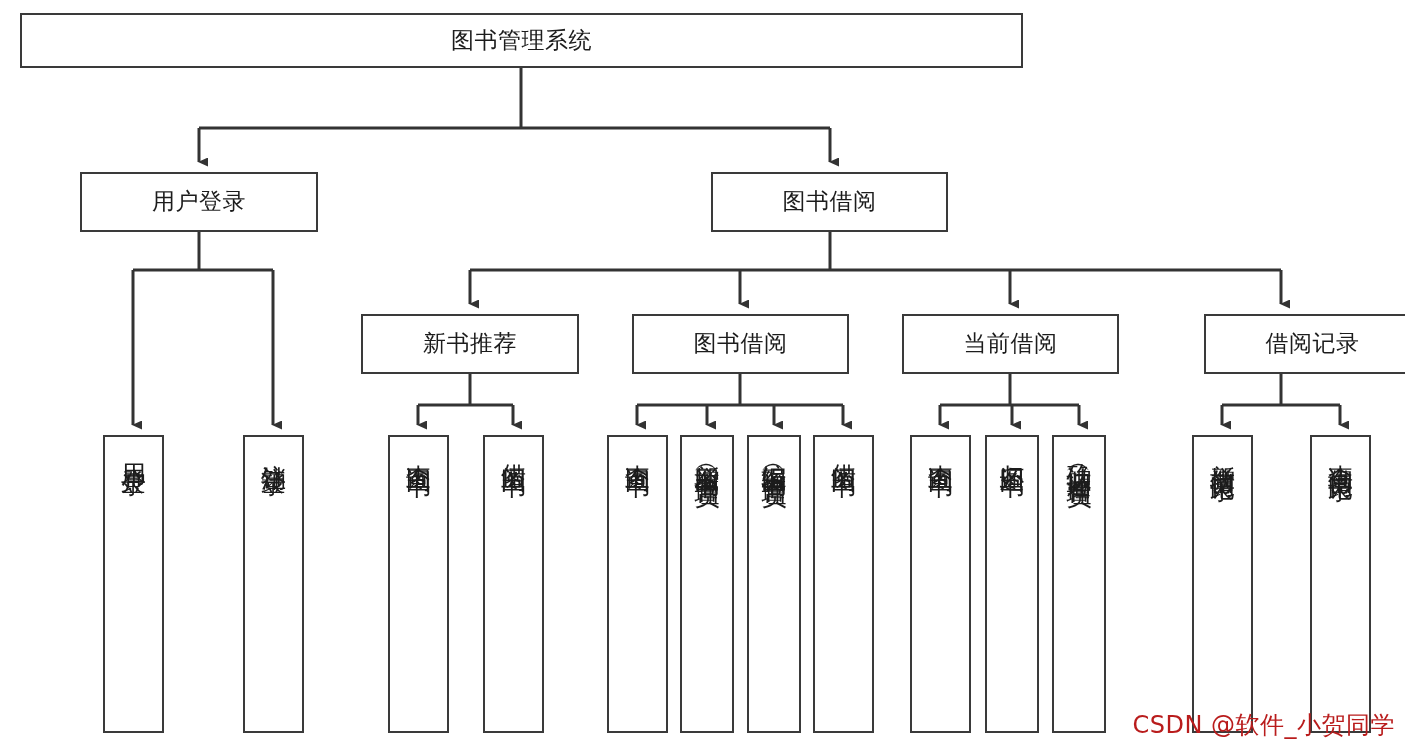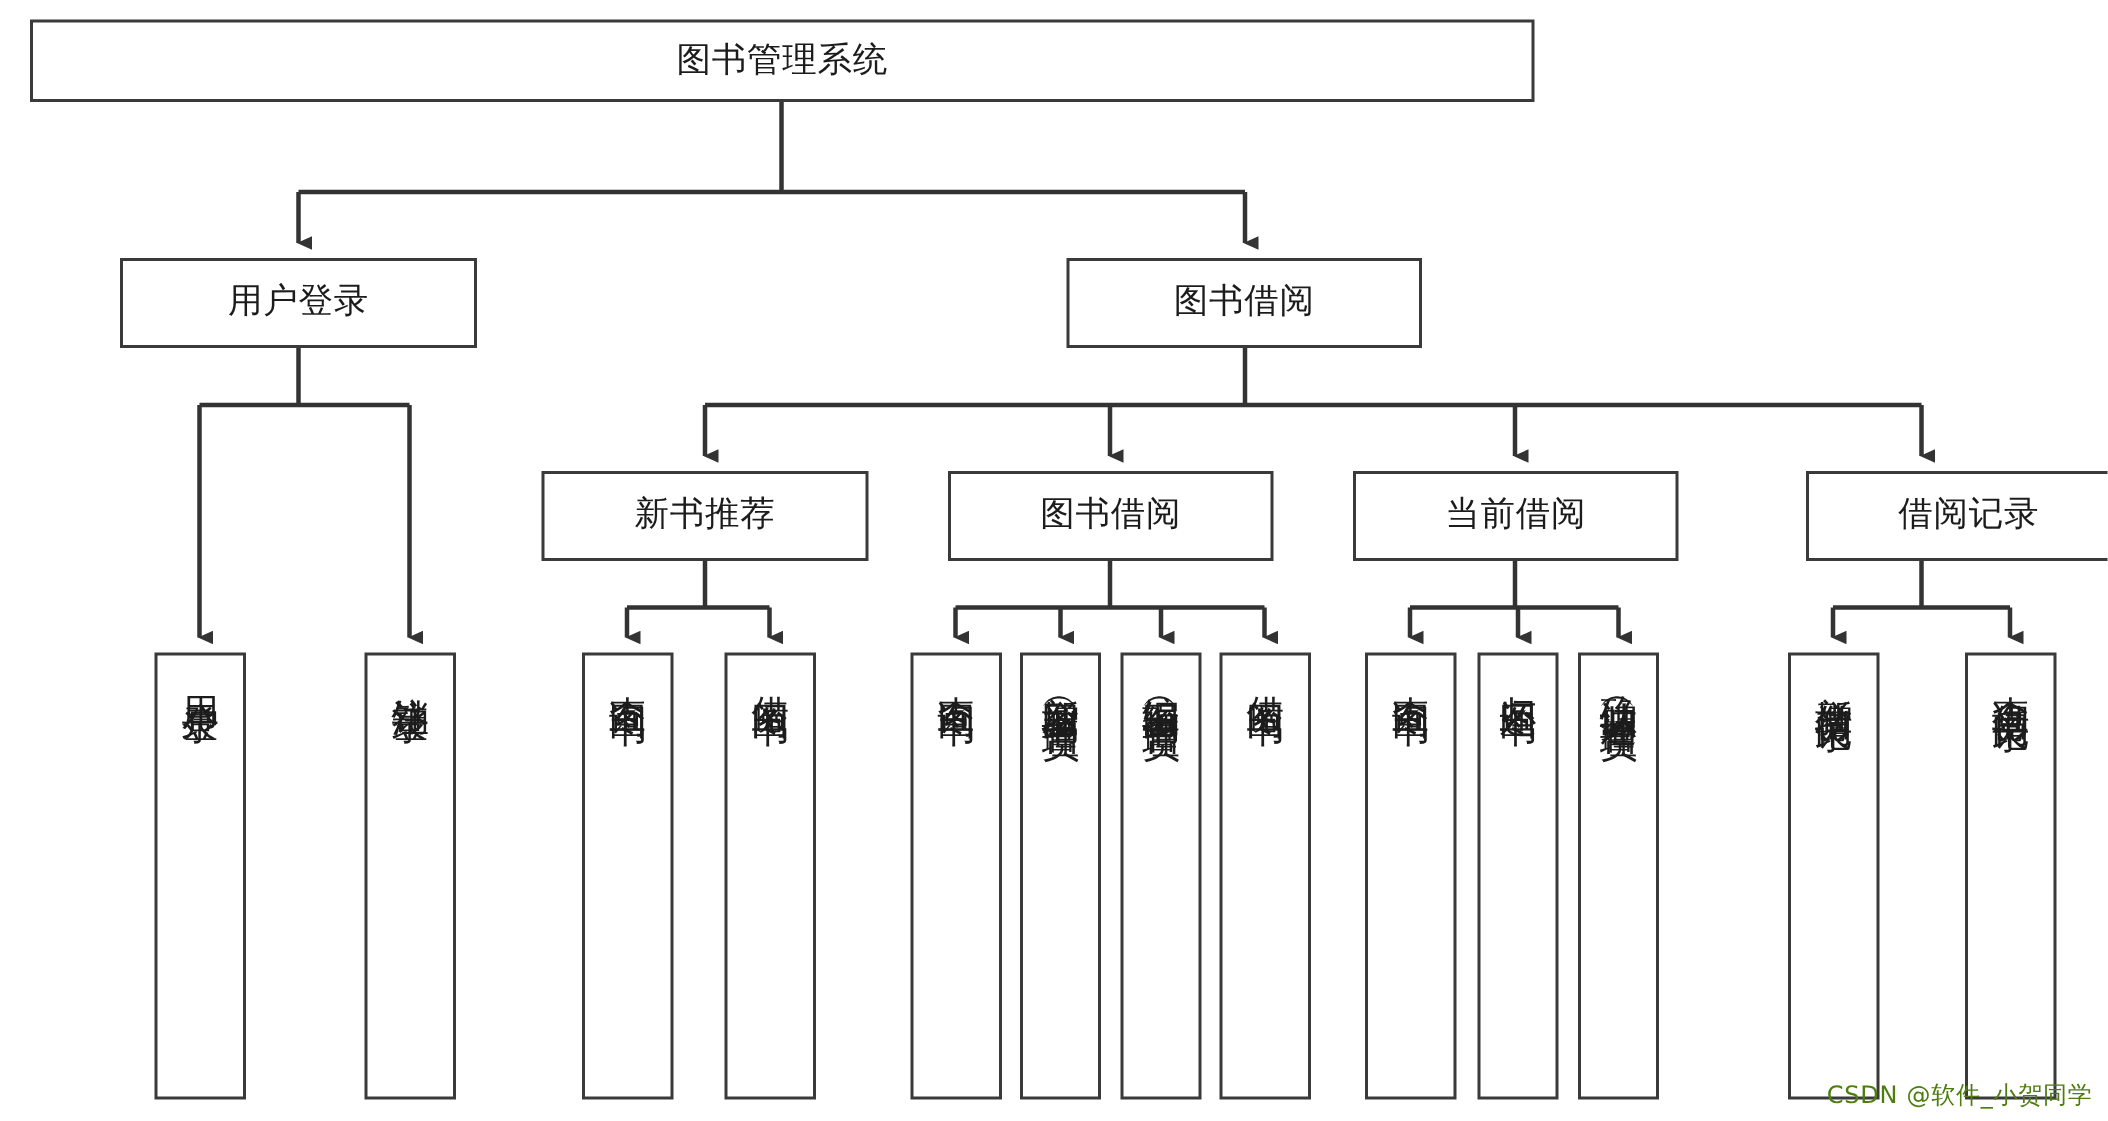--- a/index.html
+++ b/index.html
@@ -63,22 +63,22 @@
     font-size: 25px;
     line-height: 1.0;
     letter-spacing: 3px;
     text-align: left;
     white-space: nowrap;
   }
   #watermark {
     position: absolute;
     right: 10px;
     bottom: 6px;
-    font-size: 16px;
-    color: #4d7c0f;
+    font-size: 24px;
+    color: #b91c1c;
     letter-spacing: 0.5px;
     z-index: 5;
     white-space: nowrap;
     font-family: "DejaVu Sans", "Liberation Sans", sans-serif;
   }
 </style>
 </head>
 <body>
 
 <div id="diagram-root">

